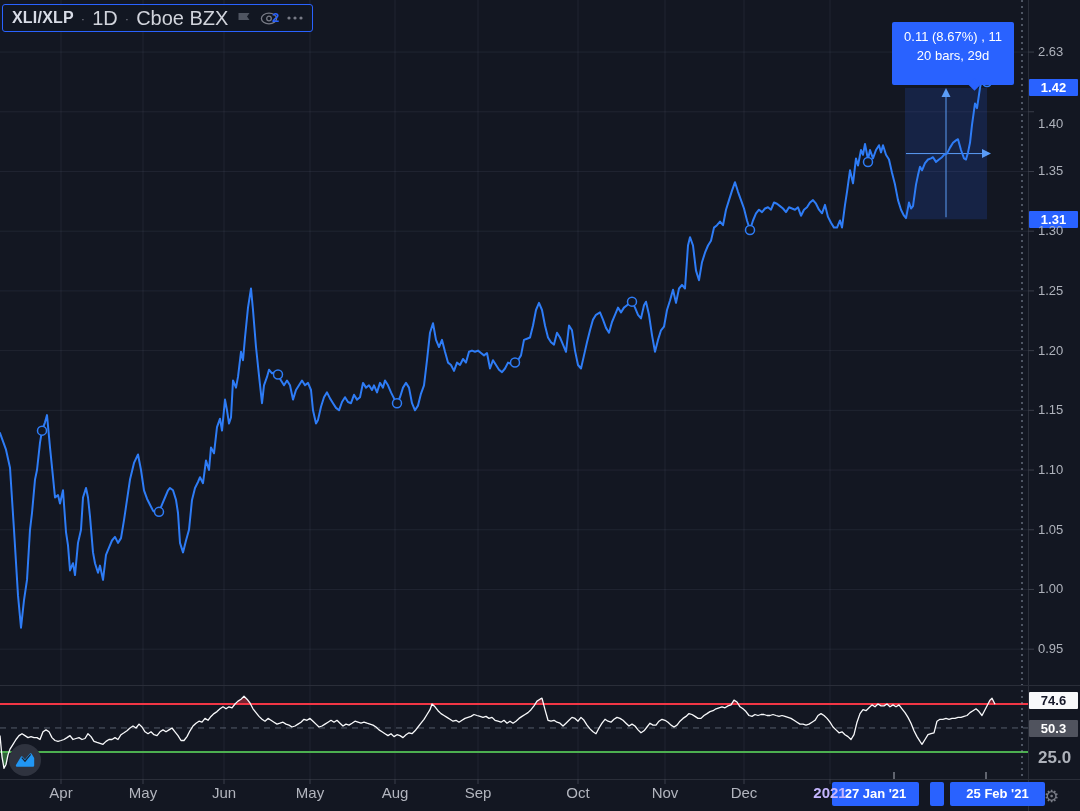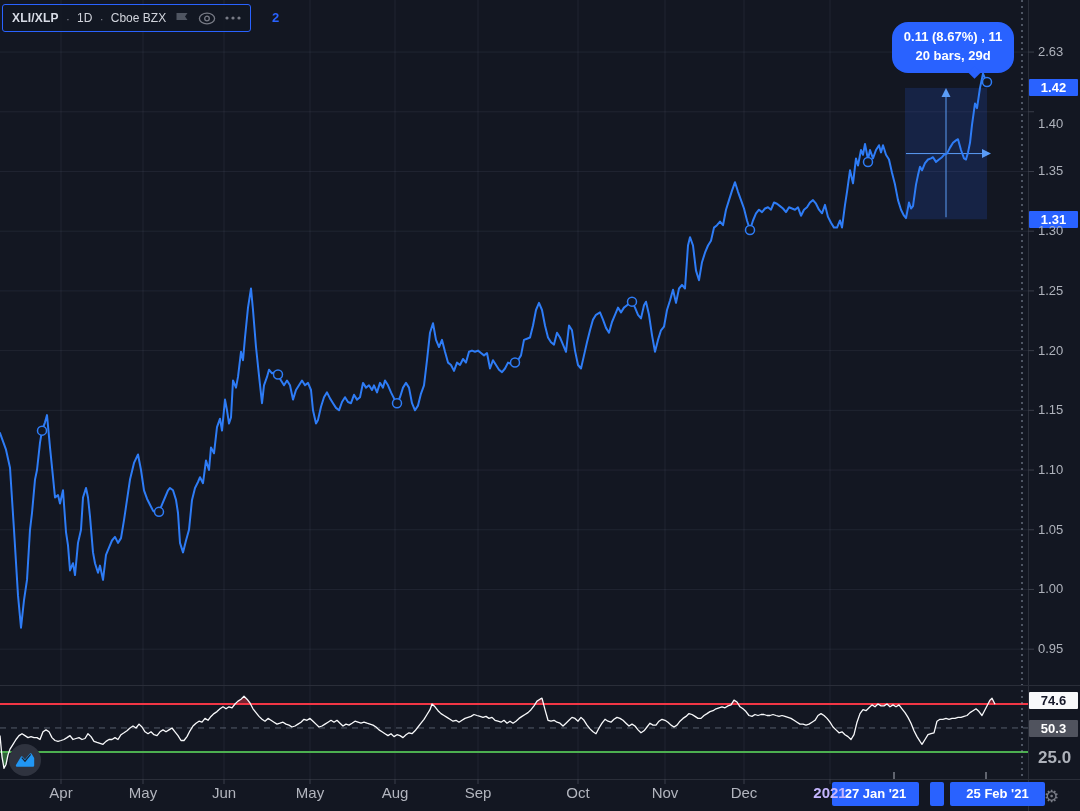--- a/index.html
+++ b/index.html
@@ -2,28 +2,28 @@
 <html><head>
 <meta charset="utf-8">
 <style>
   html,body{margin:0;padding:0;background:#131722;}
   #app{position:relative;width:1080px;height:811px;background:#131722;overflow:hidden;
        font-family:"Liberation Sans",sans-serif;-webkit-font-smoothing:antialiased;}
   #plot{position:absolute;left:0;top:0;}
   
   .legend{position:absolute;left:2px;top:4px;height:26px;display:flex;align-items:center;gap:7px;
           padding:0 9px;border:1px solid #2962ff;border-radius:3px;background:rgba(19,23,34,.85);}
-  .legend .sym{color:#d8dce6;font-size:12px;font-weight:700;letter-spacing:.2px;}
+  .legend .sym{color:#d8dce6;font-size:16px;font-weight:700;letter-spacing:.2px;}
   .legend .sep{color:#787b86;font-size:13px;}
-  .legend .part{color:#d1d4dc;font-size:12px;}
+  .legend .part{color:#d1d4dc;font-size:20px;}
   .legend .lic{display:flex;align-items:center;margin-left:2px;cursor:pointer;}
   .badge2{position:absolute;left:272px;top:10px;color:#2962ff;font-size:13px;font-weight:600;}
   
   .tooltip{position:absolute;left:892px;top:22px;width:106px;background:#2962ff;color:#fff;
-           border-radius:16px;text-align:center;padding:5px 8px 8px;font-size:13px;font-weight:700;line-height:19px;}
+           border-radius:2px;text-align:center;padding:5px 8px 20px;font-size:13px;font-weight:400;line-height:19px;}
   .tooltip:after{content:"";position:absolute;left:78px;bottom:-4px;width:9px;height:9px;background:#2962ff;transform:rotate(45deg);}
   
   .ptick{position:absolute;left:1038px;width:40px;color:#aeb2bb;font-size:13px;}
   .mtick{position:absolute;top:784px;width:60px;text-align:center;color:#b2b5be;font-size:15px;}
   .mtick.bright{color:#c4b5fd;font-weight:700;}
   .bluebox{position:absolute;left:1029px;width:49px;height:17px;background:#2962ff;color:#fff;
            font-size:13px;font-weight:700;text-align:center;line-height:17px;border-radius:1px;}
   .whitebox{position:absolute;left:1029px;width:49px;height:17px;background:#f8f9fb;color:#16192a;
            font-size:13px;font-weight:700;text-align:center;line-height:17px;border-radius:1px;}
   .graybox{position:absolute;left:1029px;width:49px;height:17px;background:#50535e;color:#fff;

